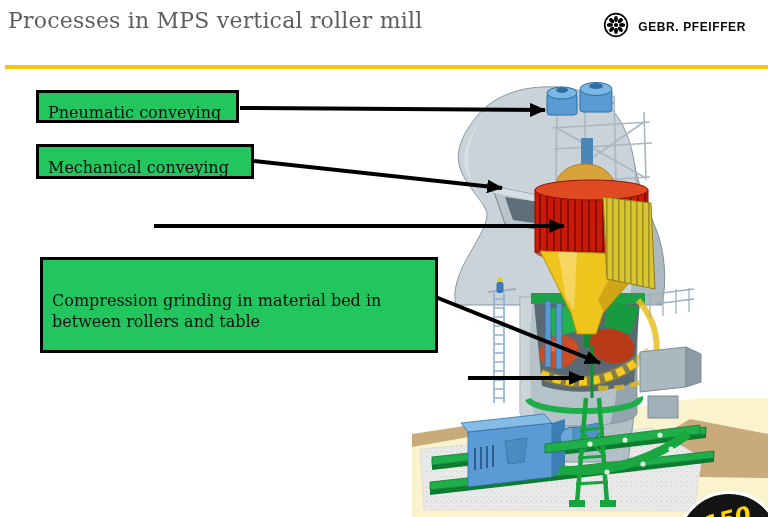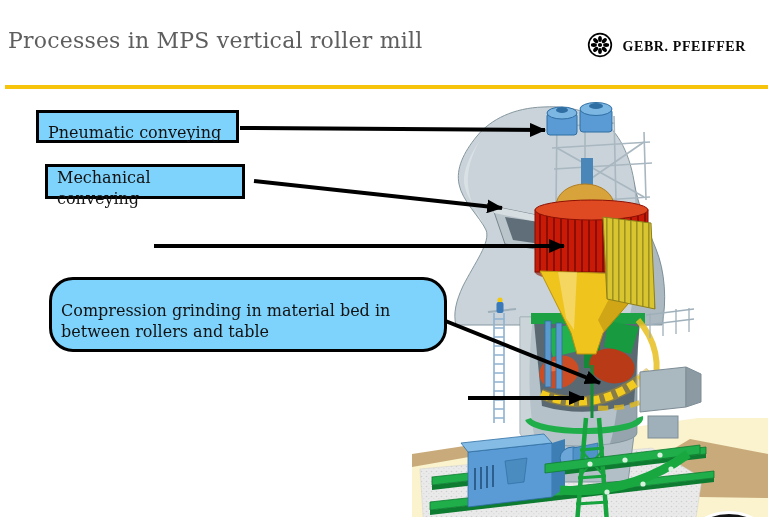--- a/index.html
+++ b/index.html
@@ -1,29 +1,29 @@
 <!DOCTYPE html>
 <html style="--title: #5E5E5E; --rule: #F6C40A; --arrow: #000000; --box-border: #000000; --mill-gray: #C9D3D9; --mill-red: #C81A06; --mill-yellow: #EFC41D; --mill-green: #1FAE4A; --mill-blue: #5B9BD5; --floor-cream: #FAF3CE; --floor-tan: #C9AB7B; --badge-bg: #141414; --badge-text: #FFD400;"><head>
 <meta charset="utf-8">
 <style>
   html,body{margin:0;padding:0;}
   body{width:768px;height:517px;background:#fff;position:relative;overflow:hidden;
        font-family:"DejaVu Serif", serif;}
-  .slide{position:absolute;inset:0;margin-top:20px;}
+  .slide{position:absolute;inset:0;}
 
   
   .page-title{position:absolute;left:8px;top:8px;font-size:22px;color:var(--title);
               letter-spacing:.2px;}
   .brand{position:absolute;top:12px;right:22px;display:flex;align-items:center;gap:9px;z-index:5;}
-  .brand-name{font-family:Liberation Serif, serif;font-weight:800;font-size:14px;
+  .brand-name{font-family:Liberation Sans, sans-serif;font-weight:800;font-size:12px;
               letter-spacing:.6px;color:#0a0a0a;white-space:nowrap;}
   .rule{position:absolute;left:5px;top:65px;width:763px;height:3.5px;background:var(--rule);}
 
   
-  .callout{position:absolute;background:#7dd3fc;border:3px solid var(--box-border);
+  .callout{position:absolute;background:#22c55e;border:3px solid var(--box-border);
            display:flex;align-items:center;padding:12px 6px 0 9px;box-sizing:border-box;
            font-size:16px;color:#111;line-height:21px;white-space:pre-line;z-index:3;}
 
   
   .mill-svg{position:absolute;left:410px;top:80px;width:358px;height:437px;z-index:1;}
   .arrows-svg{position:absolute;inset:0;width:768px;height:517px;z-index:2;pointer-events:none;}
   .arrow-line{stroke:var(--arrow);stroke-width:4;fill:none;}
   .arrowhead{fill:var(--arrow);}
 
   
@@ -235,21 +235,21 @@
       </marker>
     </defs>
     <path class="arrow-line" marker-end="url(#ah)" d="M 240,108 L 545,110"></path>
     <path class="arrow-line" marker-end="url(#ah)" d="M 254,161 L 502,188"></path>
     <path class="arrow-line" marker-end="url(#ah)" d="M 154,226 L 564,226"></path>
     <path class="arrow-line" marker-end="url(#ah)" d="M 433,296 L 600,363"></path>
     <path class="arrow-line" marker-end="url(#ah)" d="M 468,378 L 584,378"></path>
   </svg>
 
   <div class="callout" style="left:36px;top:90px;width:203px;height:33px;">Pneumatic conveying</div>
-  <div class="callout" style="left:45px;top:144px;width:200px;height:35px;">Mechanical conveying</div>
-  <div class="callout" style="left:49px;top:257px;width:398px;height:75px;border-radius:24px;">Compression grinding in material bed in
+  <div class="callout" style="left:36px;top:144px;width:218px;height:35px;">Mechanical conveying</div>
+  <div class="callout" style="left:40px;top:257px;width:398px;height:96px;">Compression grinding in material bed in
 between rollers and table</div>
 
   <div class="badge">
     <span>150</span>
   </div>
 
 </div>
 
 </body></html>

